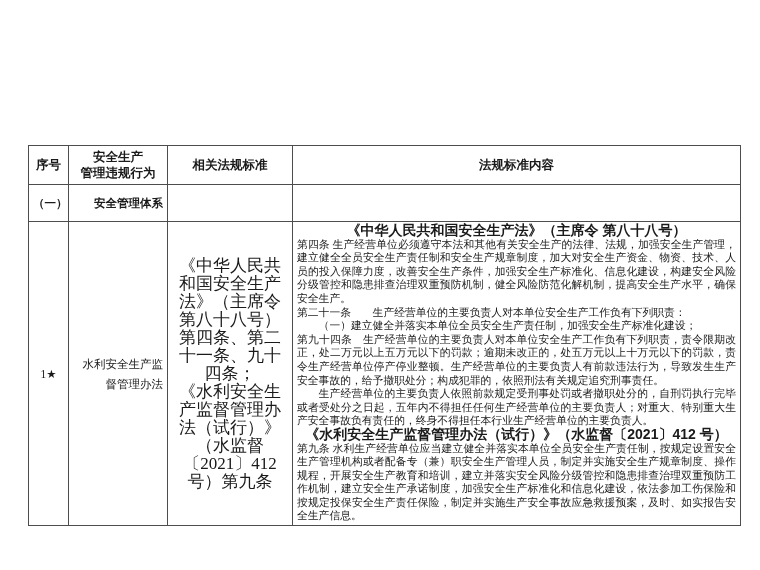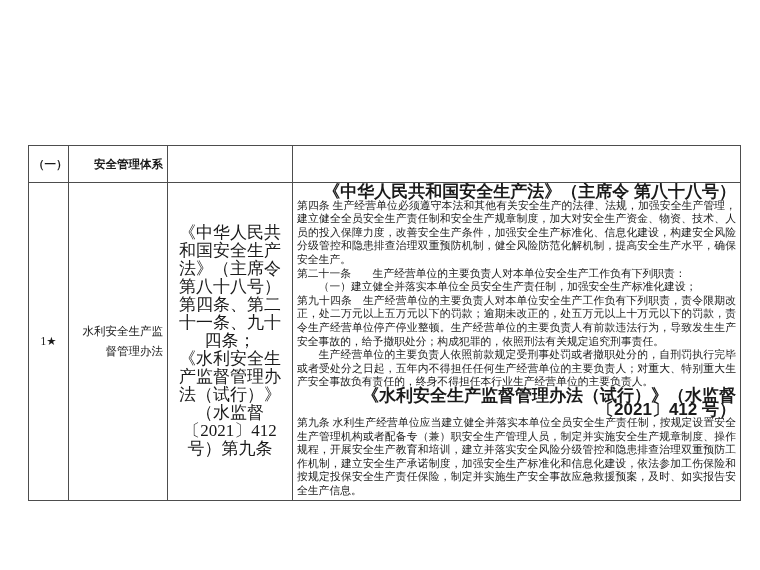--- a/index.html
+++ b/index.html
@@ -70,37 +70,52 @@
     padding: 8px 5px 8px 6px;
     font-size: 10.8px;
     line-height: 13.6px;
     text-align: justify;
     vertical-align: middle;
   }
   td.content-cell p { margin: 0; }
   td.content-cell p.law-title {
     font-family: "Liberation Sans", "DejaVu Sans", sans-serif;
     font-weight: bold;
-    font-size: 17px;
-    text-align: right;
+    font-size: 14px;
+    text-align: center;
   }
   td.content-cell p.indent-1 { text-indent: 2em; }
 </style>
 </head>
 <body>
 
 <div class="page">
   <table class="doc-table">
     <colgroup>
       <col style="width:40px">
       <col style="width:99px">
       <col style="width:125px">
       <col style="width:448px">
     </colgroup>
     <tbody>
+        <tr class="header-row">
+      <th>
+        <span>序号</span>
+      </th>
+      <th>
+        <div>安全生产</div>
+        <div>管理违规行为</div>
+      </th>
+      <th>
+        <span>相关法规标准</span>
+      </th>
+      <th>
+        <span>法规标准内容</span>
+      </th>
+    </tr>
     <tr class="section-row">
       <td class="cell-center bold-hei">（一）</td>
       <td class="behavior-cell bold-hei">安全管理体系</td>
       <td></td>
       <td></td>
     </tr>
     <tr class="item-row">
       <td class="number-cell">1★</td>
       <td class="behavior-cell">水利安全生产监督管理办法</td>
       <td class="regulation-cell">

